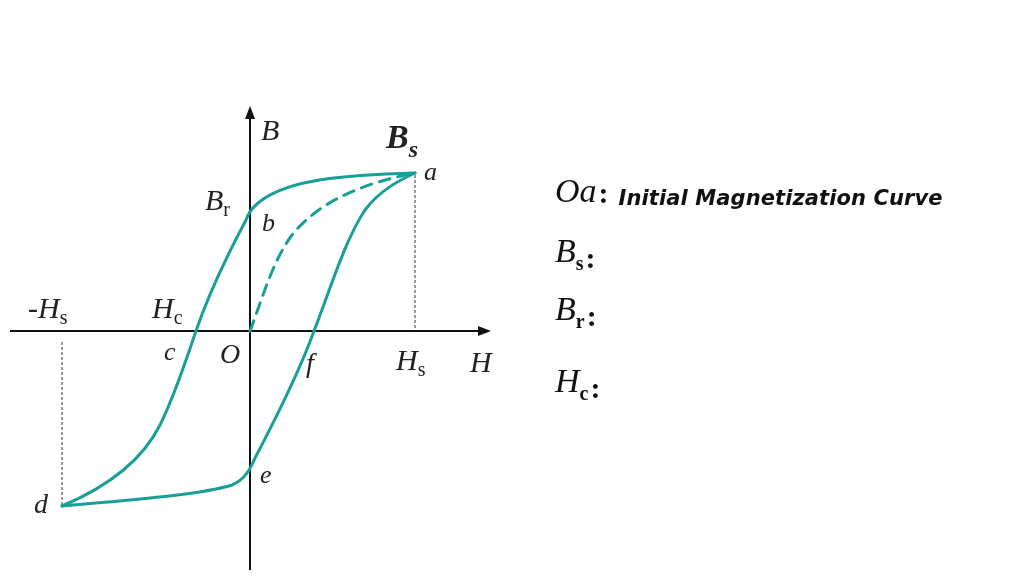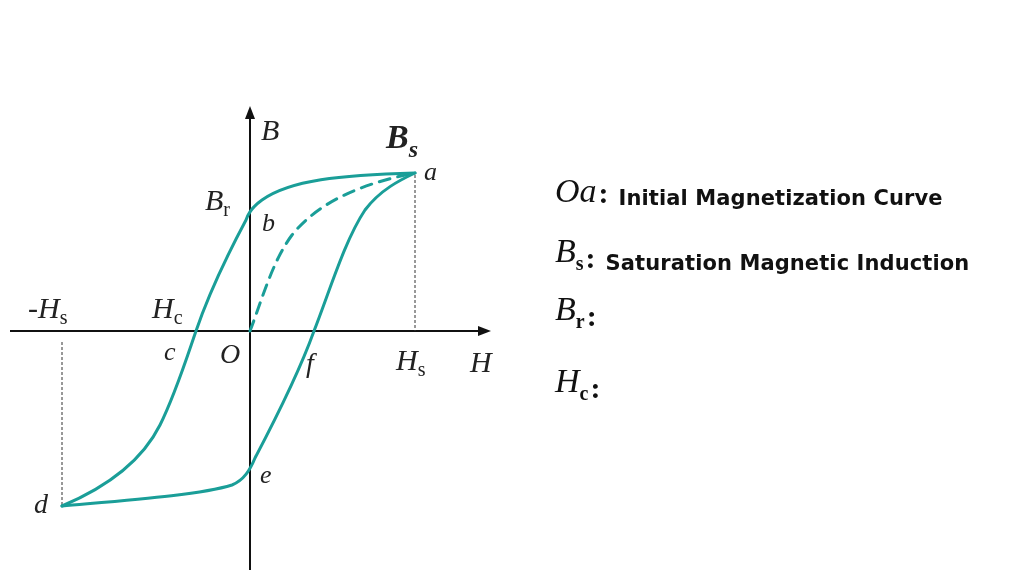--- a/index.html
+++ b/index.html
@@ -5,21 +5,21 @@
   html, body { margin:0; padding:0; background:#ffffff; }
   body { width:1024px; height:585px; position:relative; overflow:hidden; font-family:"Liberation Sans", sans-serif; }
   #diagram { position:absolute; left:0; top:0; width:1024px; height:585px; }
   .math { font-family:"Liberation Serif", "DejaVu Serif", serif; font-style:italic; fill:#222; }
   .sub { font-family:"Liberation Serif", "DejaVu Serif", serif; font-style:normal; }
   .legend { position:absolute; left:548px; top:0; }
   .legend-row { position:absolute; left:7px; white-space:nowrap; display:flex; align-items:flex-end; }
   .sym { font-family:"Liberation Serif", "DejaVu Serif", serif; font-style:italic; font-size:34px; color:#111; }
   .sym sub { font-style:normal; font-weight:bold; font-size:20px; vertical-align:-8px; }
   .colon { font-family:"Liberation Serif", serif; font-size:30px; color:#111; margin-left:2px; margin-right:10px; font-weight:bold; }
-  .desc { font-family:"DejaVu Sans", sans-serif; font-weight:bold; font-size:21px; color:#111; letter-spacing:0.1px; }
+  .desc { font-family:"DejaVu Sans", sans-serif; font-weight:bold; font-size:21px; color:#111; letter-spacing:0.1px;font-style:italic; }
 </style>
 </head>
 <body>
 
 <svg id="diagram" viewBox="0 0 1024 585" xmlns="http://www.w3.org/2000/svg">
 
   <g>
     <line x1="10" y1="331" x2="482" y2="331" stroke="#111" stroke-width="2"></line>
     <polygon points="491,331 478,326 478,336" fill="#111"></polygon>
     <line x1="250" y1="570" x2="250" y2="115" stroke="#111" stroke-width="2"></line>
@@ -69,21 +69,20 @@
 
 <div class="legend">
   <div class="legend-row" style="top:172px;">
     <span class="sym"><span>Oa</span></span>
     <span class="colon">:</span>
     <span class="desc">Initial Magnetization Curve</span>
   </div>
   <div class="legend-row" style="top:232px;">
     <span class="sym"><span>B</span><sub>s</sub></span>
     <span class="colon">:</span>
-    <span class="desc">Saturation Magnetic Induction</span>
   </div>
   <div class="legend-row" style="top:290px;">
     <span class="sym"><span>B</span><sub>r</sub></span>
     <span class="colon">:</span>
   </div>
   <div class="legend-row" style="top:362px;">
     <span class="sym"><span>H</span><sub>c</sub></span>
     <span class="colon">:</span>
   </div>
 </div>

